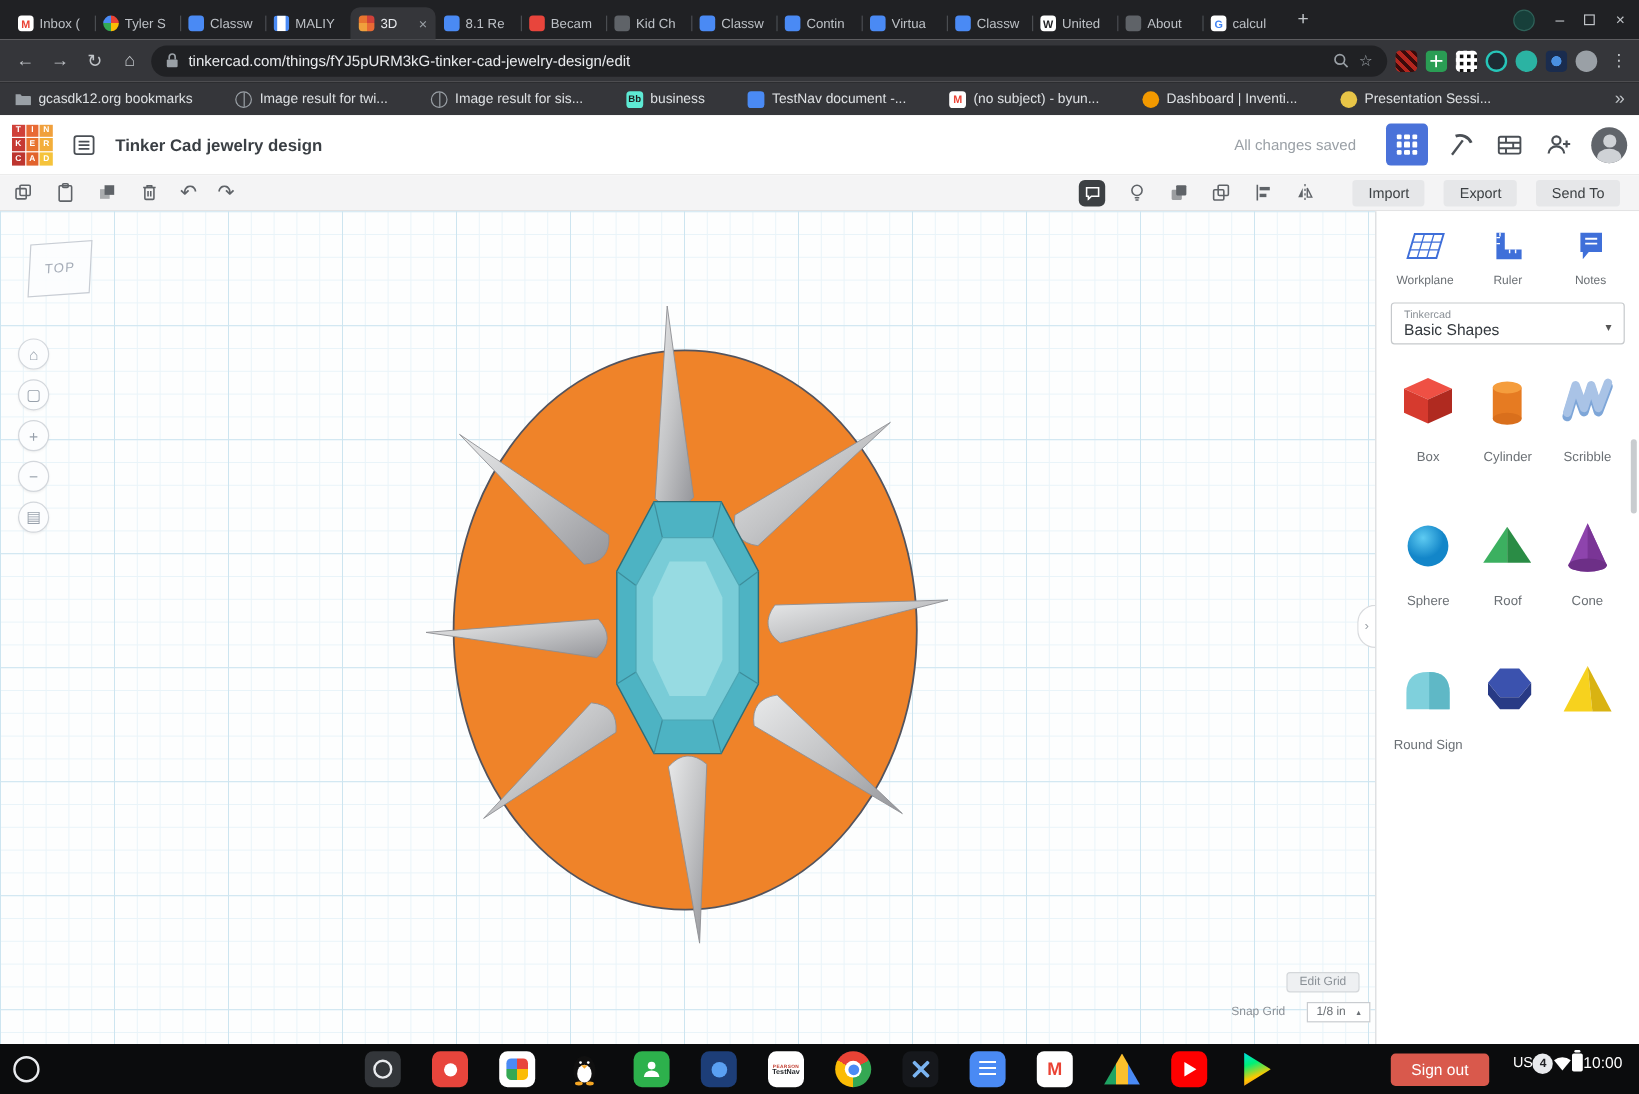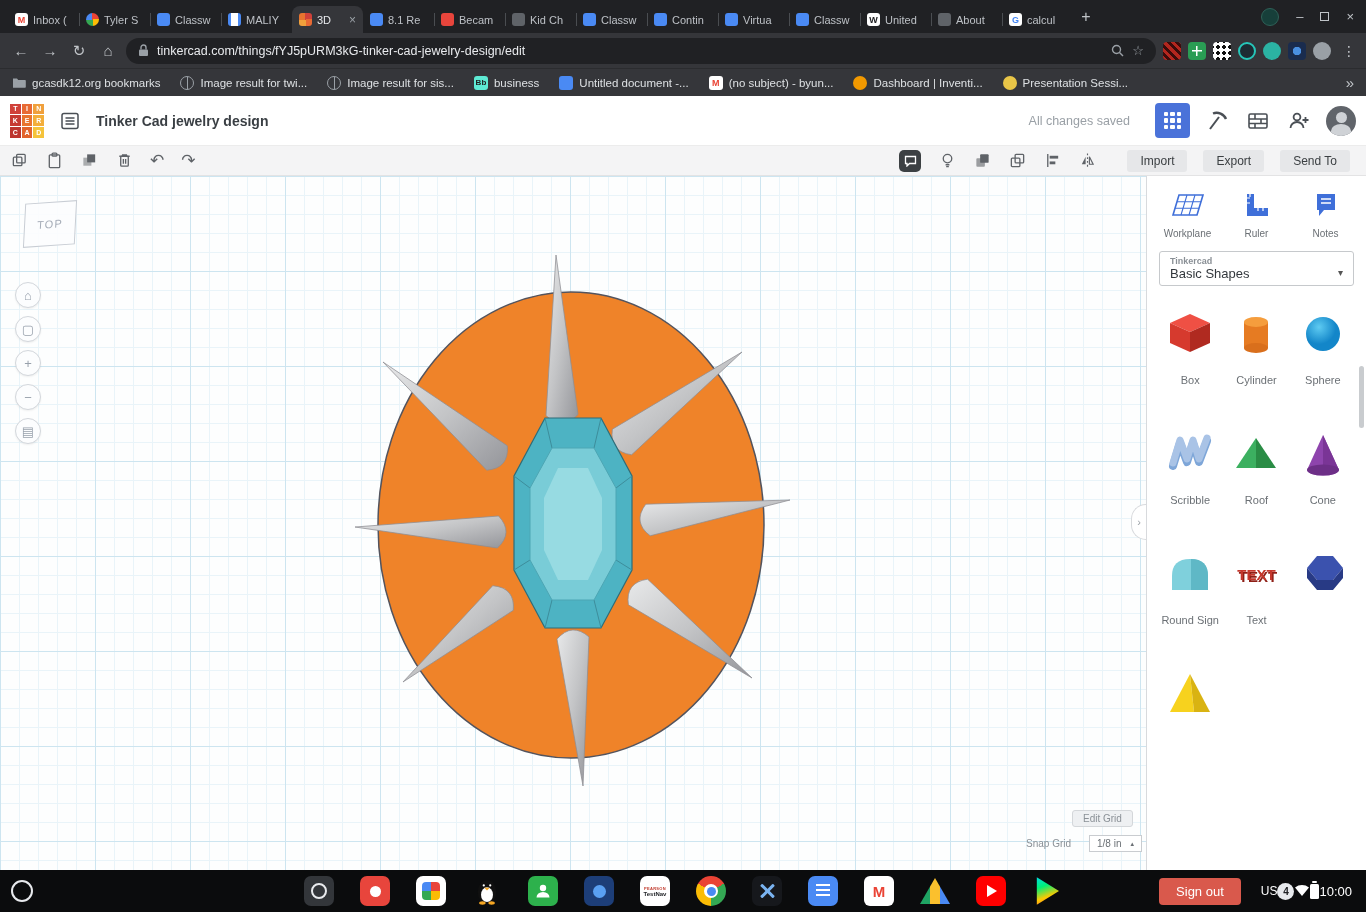--- a/index.html
+++ b/index.html
@@ -46,21 +46,21 @@
   .ext-b { background:#2a9d54; background-image:linear-gradient(#fff 0 0),linear-gradient(#fff 0 0); background-size:10px 1.5px,1.5px 10px; background-repeat:no-repeat; background-position:center; }
   .ext-c { background:#fff; background-image:radial-gradient(#111 1.6px,transparent 1.7px); background-size:6px 6px; background-position:2px 2px; }
   .ext-d { border-radius:50%; background:#1d2b33; border:2.5px solid #26c6b9; }
   .ext-e { border-radius:50%; background:#2bb3a3; }
   .ext-f { background:#1a2c4e; background-image:radial-gradient(circle,#4a90e2 4px,transparent 4.5px); }
   .ext-g { background:#9aa0a6; border-radius:50%; }
   .kebab { color:#c0c4c8; font-size:14px; margin-left:4px; }
 
   
   .bookmarksbar { height:28px; background:#35363a; border-top:1px solid #2b2c2f; display:flex; align-items:center;
-                  padding:0 12px; gap:20px; color:#dde0e3; font-size:11.5px;text-align:center; }
+                  padding:0 12px; gap:36px; color:#dde0e3; font-size:11.5px;text-align:center; }
   .bm { display:flex; align-items:center; gap:6px; white-space:nowrap; cursor:pointer; }
   .bm-ico { width:14px; height:14px; border-radius:3px; flex:none; display:flex; align-items:center;
             justify-content:center; font-size:8px; font-weight:bold; }
   .bi-folder { background:transparent; }
   .bi-globe { border-radius:50%; border:1.5px solid #9aa0a6; position:relative; }
   .bi-globe::after { content:""; position:absolute; left:50%; top:0; bottom:0; width:1px; background:#9aa0a6; }
   .bi-bb { background:#5eead4; color:#1d1d1d; }
   .bi-doc { background:#4a8af4; }
   .bi-gmail { background:#fff; color:#ea4335; font-size:9px; }
   .bi-gear { border-radius:50%; background:#f29900; }
@@ -122,21 +122,21 @@
   .panel-collapse { position:absolute; right:0; top:328px; width:15px; height:36px; background:#fff; border:1px solid #d8dadd;
                     border-right:none; border-radius:18px 0 0 18px; display:flex; align-items:center; justify-content:center;
                     color:#9aa0a6; font-size:11px; }
 
   
   .panel { width:220px; border-left:1px solid #d8dadd; background:#fff; position:relative; overflow:hidden; }
   .panel-tools { display:flex; padding:16px 6px 10px; }
   .ptool { flex:1; display:flex; flex-direction:column; align-items:center; gap:6px; cursor:pointer; }
   .ptool-label { font-size:10px; color:#6b7075; }
   .lib-select { margin:2px 12px 16px; border:1px solid #c6c9cc; border-radius:3px; padding:4px 10px; position:relative; cursor:pointer; }
-  .lib-brand { font-size:9px; color:#8a9096;font-weight:bold; }
+  .lib-brand { font-size:9px; color:#8a9096; }
   .lib-value { font-size:13px; color:#33383d; }
   .lib-caret { position:absolute; right:10px; top:15px; color:#555; font-size:10px; }
   .shape-grid { display:grid; grid-template-columns:1fr 1fr 1fr; row-gap:34px; padding:0 10px; }
   .shape { display:flex; flex-direction:column; align-items:center; cursor:pointer; }
   .shape-icn { height:64px; display:flex; align-items:center; justify-content:center; }
   .shape-label { font-size:11px; color:#6b7075; margin-top:8px; height:14px; }
   .txt3d { font-size:15px; font-weight:bold; color:#c5372c; letter-spacing:0; text-shadow:1.5px 1.5px 0 #8f1f16; }
   .panel-scroll { position:absolute; right:2px; top:190px; width:5px; height:62px; border-radius:3px; background:#c9cccf; }
 
   
@@ -162,21 +162,21 @@
   .ic-x::before { transform:rotate(45deg); } .ic-x::after { transform:rotate(-45deg); }
   .ic-docs { background:#4a8af4; } .ic-docs::after { content:""; width:14px; height:14px;
              background:repeating-linear-gradient(#fff 0 2px,transparent 2px 5px); }
   .ic-gmail { background:#fff; color:#ea4335; font-weight:bold; font-size:15px; border-radius:6px; }
   .ic-drive { width:30px; height:26px; border-radius:0; clip-path:polygon(50% 0,100% 100%,0 100%);
               background:linear-gradient(to right,#1fa463 0 34%,#fbc02d 34% 66%,#4a8af4 66%); }
   .ic-yt { background:#f00; } .ic-yt::after { content:""; border-left:10px solid #fff; border-top:6px solid transparent;
            border-bottom:6px solid transparent; margin-left:2px; }
   .ic-play { border-radius:0; clip-path:polygon(16% 4%,90% 50%,16% 96%);
              background:linear-gradient(160deg,#00d7fe,#00f076 35%,#ffc900 65%,#f43b4e); }
-  .status { margin-left:auto; display:flex; align-items:center; padding-right:14px; color:#fff; font-size:12px; }
+  .status { margin-left:auto; display:flex; padding-right:14px; color:#fff; font-size:12px; }
   .signout { background:#d9594c; color:#fff; font-size:13px; padding:6px 17px; border-radius:4px; margin-right:20px; cursor:pointer; }
   .badge { width:17px; height:17px; border-radius:50%; background:#e8eaed; color:#202124; display:flex; align-items:center;
            justify-content:center; font-size:10px; font-weight:bold; }
   .battery { width:9px; height:15px; background:#fff; border-radius:1.5px; position:relative; }
   .battery::before { content:""; position:absolute; top:-3px; left:2px; width:5px; height:2px; background:#fff; border-radius:1px; }
   .time { font-size:13px; }
 </style>
 </head>
 <body>
 
@@ -300,21 +300,21 @@
   <div class="bm">
     <span class="bm-ico bi-globe"></span>
     <span>Image result for sis...</span>
     </div>
   <div class="bm">
     <span class="bm-ico bi-bb">Bb</span>
     <span>business</span>
     </div>
   <div class="bm">
     <span class="bm-ico bi-doc"></span>
-    <span>Untitled document -...</span>
+    <span>TestNav document -...</span>
     </div>
   <div class="bm">
     <span class="bm-ico bi-gmail">M</span>
     <span>(no subject) - byun...</span>
     </div>
   <div class="bm">
     <span class="bm-ico bi-gear"></span>
     <span>Dashboard | Inventi...</span>
     </div>
   <div class="bm">
@@ -570,43 +570,43 @@
               <rect x="14" y="14" width="24" height="26" fill="#e67b22"></rect>
               <ellipse cx="26" cy="40" rx="12" ry="5" fill="#d96f1c"></ellipse>
               <ellipse cx="26" cy="14" rx="12" ry="5" fill="#f59d3d"></ellipse>
             </svg>
         </div>
         <div class="shape-label">Cylinder</div>
       </div>
       <div class="shape">
         <div class="shape-icn">
           <svg width="52" height="52" viewBox="0 0 52 52">
+              <path d="M9,38 L16,15 L23,34 L29,15 L35,34 L43,13" fill="none" stroke="#7ea6d8" stroke-width="8" stroke-linejoin="round" stroke-linecap="round"></path>
+              <path d="M9,35 L16,12 L23,31 L29,12 L35,31 L43,10" fill="none" stroke="#a9c3e6" stroke-width="7" stroke-linejoin="round" stroke-linecap="round"></path>
+            </svg>
+        </div>
+        <div class="shape-label">Scribble</div>
+      </div>
+      <div class="shape">
+        <div class="shape-icn">
+          <svg width="52" height="52" viewBox="0 0 52 52">
               <defs>
                 <radialGradient id="sph" cx=".38" cy=".3">
                   <stop offset="0" stop-color="#5ecbf2"></stop>
                   <stop offset="1" stop-color="#1386c9"></stop>
                 </radialGradient>
               </defs>
               <circle cx="26" cy="26" r="17" fill="url(#sph)"></circle>
             </svg>
         </div>
         <div class="shape-label">Sphere</div>
       </div>
       <div class="shape">
         <div class="shape-icn">
           <svg width="52" height="52" viewBox="0 0 52 52">
-              <path d="M9,38 L16,15 L23,34 L29,15 L35,34 L43,13" fill="none" stroke="#7ea6d8" stroke-width="8" stroke-linejoin="round" stroke-linecap="round"></path>
-              <path d="M9,35 L16,12 L23,31 L29,12 L35,31 L43,10" fill="none" stroke="#a9c3e6" stroke-width="7" stroke-linejoin="round" stroke-linecap="round"></path>
-            </svg>
-        </div>
-        <div class="shape-label">Scribble</div>
-      </div>
-      <div class="shape">
-        <div class="shape-icn">
-          <svg width="52" height="52" viewBox="0 0 52 52">
               <polygon points="6,40 26,10 26,40" fill="#3cb060"></polygon>
               <polygon points="26,10 46,40 26,40" fill="#2a8c45"></polygon>
             </svg>
         </div>
         <div class="shape-label">Roof</div>
       </div>
       <div class="shape">
         <div class="shape-icn">
           <svg width="52" height="52" viewBox="0 0 52 52">
               <path d="M26,7 L42,42 A16,5.5 0 0 1 10,42 Z" fill="#8e44ad"></path>
@@ -617,26 +617,20 @@
         <div class="shape-label">Cone</div>
       </div>
       <div class="shape">
         <div class="shape-icn">
           <svg width="52" height="52" viewBox="0 0 52 52">
               <path d="M8,42 L8,28 Q8,11 26,11 Q44,11 44,28 L44,42 Z" fill="#7fd0dc"></path>
               <path d="M27,11 Q44,11 44,28 L44,42 L27,42 Z" fill="#5fb8c6"></path>
             </svg>
         </div>
         <div class="shape-label">Round Sign</div>
-      </div>
-      <div class="shape">
-        <div class="shape-icn">
-          <span class="txt3d">TEXT</span>
-        </div>
-        <div class="shape-label">Text</div>
       </div>
       <div class="shape">
         <div class="shape-icn">
           <svg width="52" height="52" viewBox="0 0 52 52">
               <polygon points="10,20 20,8 36,8 46,20 36,32 20,32" fill="#3b52ae"></polygon>
               <polygon points="10,20 20,32 36,32 46,20 46,30 36,42 20,42 10,30" fill="#283a85"></polygon>
             </svg>
         </div>
         <div class="shape-label"></div>
       </div>

